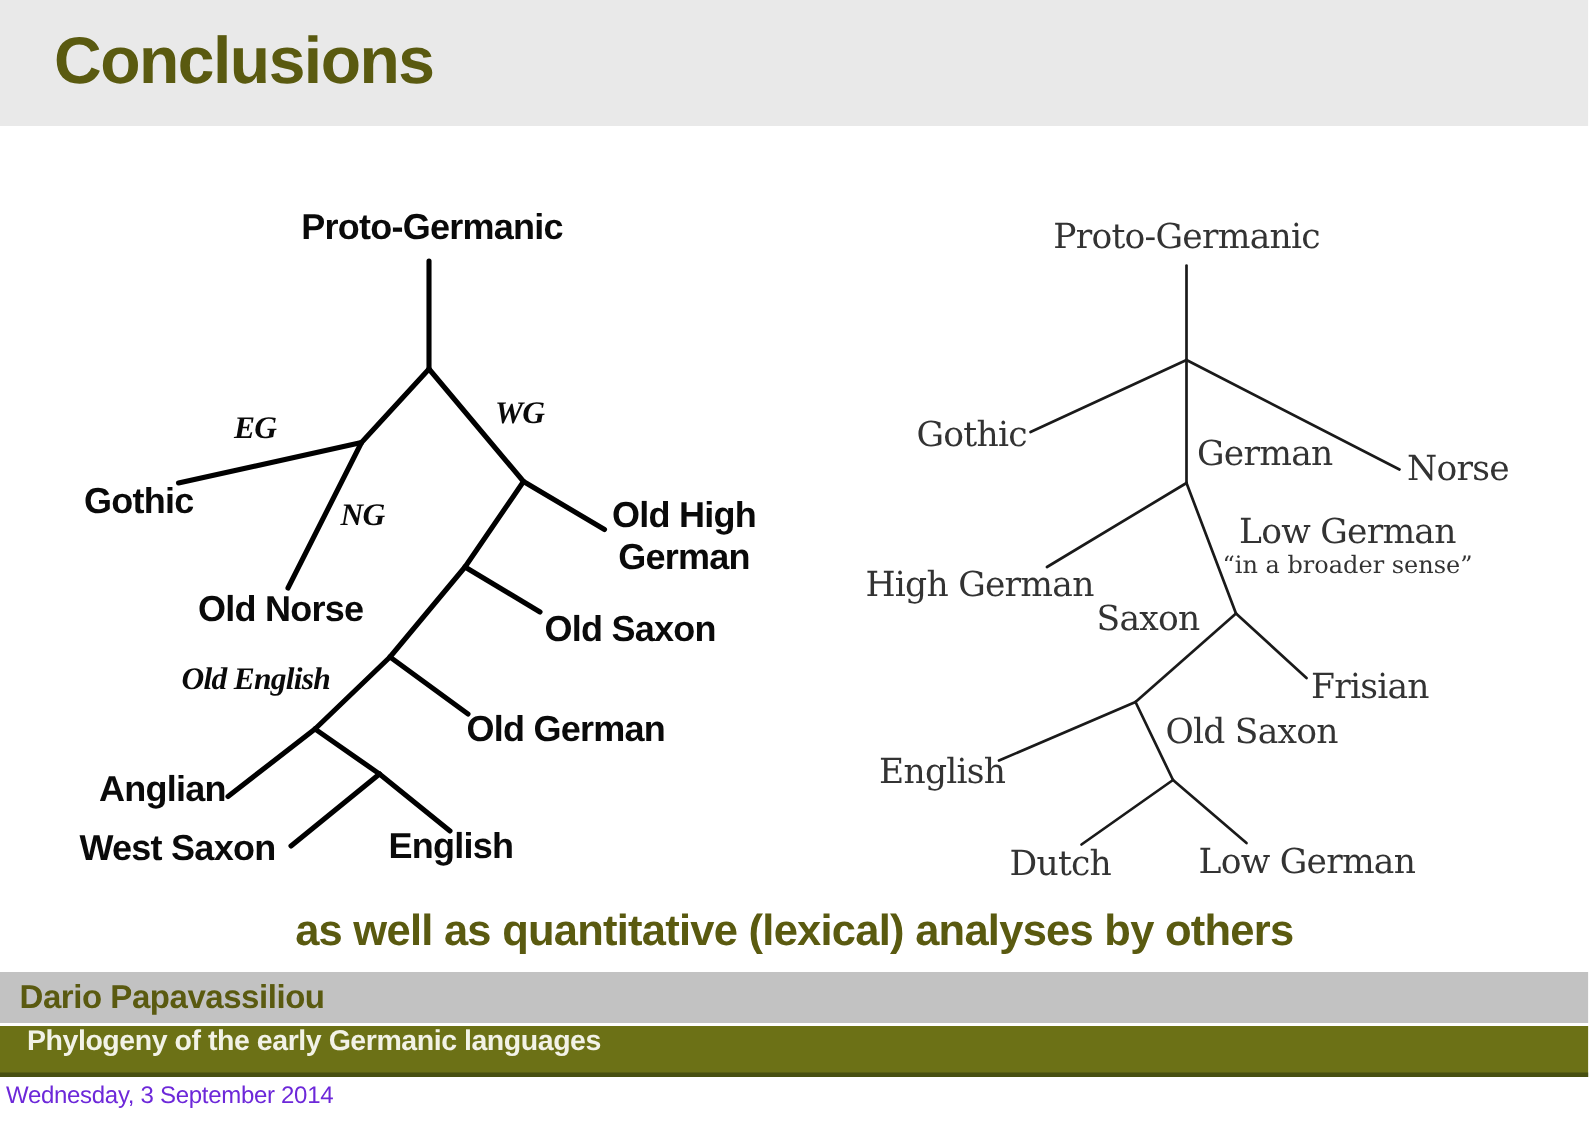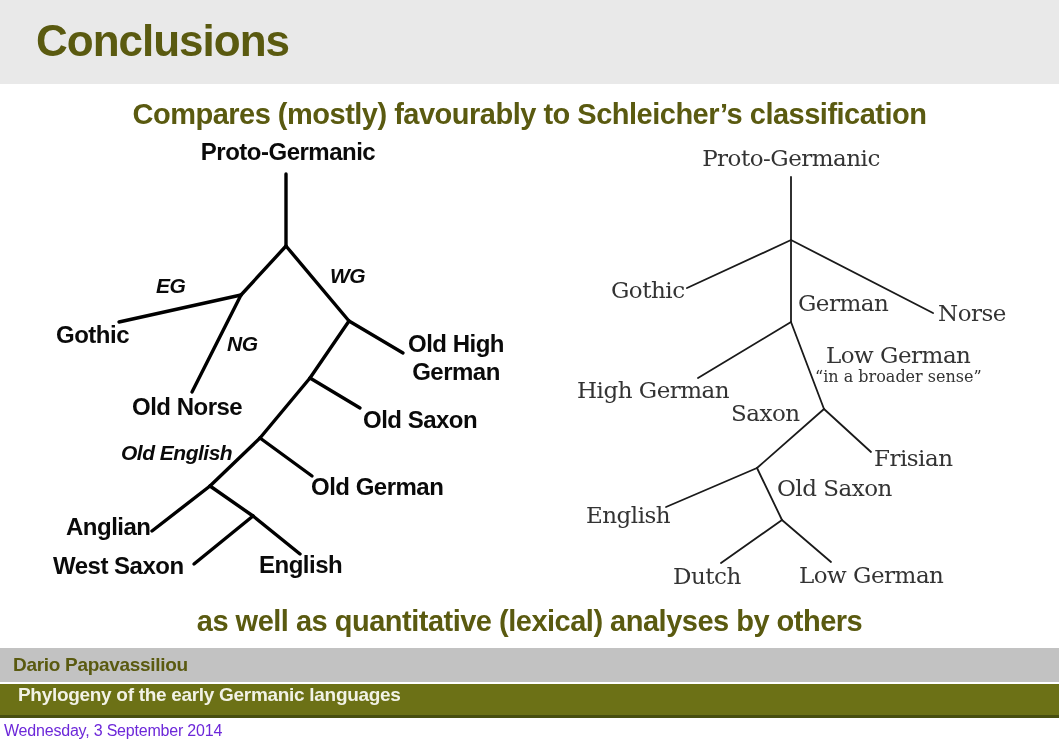--- a/index.html
+++ b/index.html
@@ -33,35 +33,35 @@
     color:var(--accent,#5a5a10);white-space:nowrap;
   }
   .subtitle.top{top:97px;}
   .subtitle.bottom{top:604px;}
   .tree-lines{position:absolute;left:0;top:0;pointer-events:none;}
   .lbl{position:absolute;white-space:nowrap;line-height:1.2;}
   .lt{
     font-family:"Liberation Sans",sans-serif;font-size:24px;font-weight:600;
     letter-spacing:-0.5px;color:var(--left-tree-ink,#0a0a0a);
   }
-  .lt.it{font-style:italic;font-size:21px;}
+  .lt.it{font-style:italic;font-size:21px;font-family:Liberation Serif, serif;}
   .lt.center{text-align:center;line-height:28px;}
   .rt{
     font-family:"DejaVu Serif","Liberation Serif",serif;font-size:23px;
     font-weight:400;color:var(--right-tree-ink,#333333);letter-spacing:-0.5px;
   }
   .rt.small{font-size:16px;letter-spacing:0;}
   .rt.center{text-align:center;}
   .band{position:absolute;left:0;width:1059px;box-sizing:border-box;}
   .band-gray{
     top:648px;height:34px;background:var(--footer-gray-band,#c2c2c2);
     display:flex;align-items:center;padding-left:13px;
   }
   .band-gray .band-text{
-    color:var(--accent,#5a5a10);font-size:19px;font-weight:600;letter-spacing:-0.3px;
+    color:var(--accent,#5a5a10);font-size:22px;font-weight:600;letter-spacing:-0.3px;
   }
   .band-olive{
     top:684px;height:34px;background:var(--footer-olive-band,#6c7116);
     border-bottom:3px solid var(--footer-olive-border,#474f10);
     display:flex;align-items:flex-start;padding-left:18px;
   }
   .band-olive .band-text{
     color:var(--footer-band-text,#f2f2e6);font-size:19px;font-weight:600;letter-spacing:-0.3px;
   }
   .date-stamp{
@@ -71,21 +71,20 @@
 </style>
 </head>
 <body>
 
 <div class="slide">
 
   <div class="title-band">
     <h1 class="slide-title">Conclusions</h1>
   </div>
 
-  <div class="subtitle top">Compares (mostly) favourably to Schleicher’s classification</div>
 
   <svg class="tree-lines" width="1059" height="747" viewBox="0 0 1059 747">
     <g stroke="#000000" stroke-width="3.4" stroke-linecap="round">
       <line x1="286" y1="174" x2="286" y2="246"></line>
       <line x1="286" y1="246" x2="241" y2="295"></line>
       <line x1="241" y1="295" x2="119" y2="322"></line>
       <line x1="241" y1="295" x2="192" y2="392"></line>
       <line x1="286" y1="246" x2="349" y2="321"></line>
       <line x1="349" y1="321" x2="403" y2="353"></line>
       <line x1="349" y1="321" x2="310" y2="378"></line>

